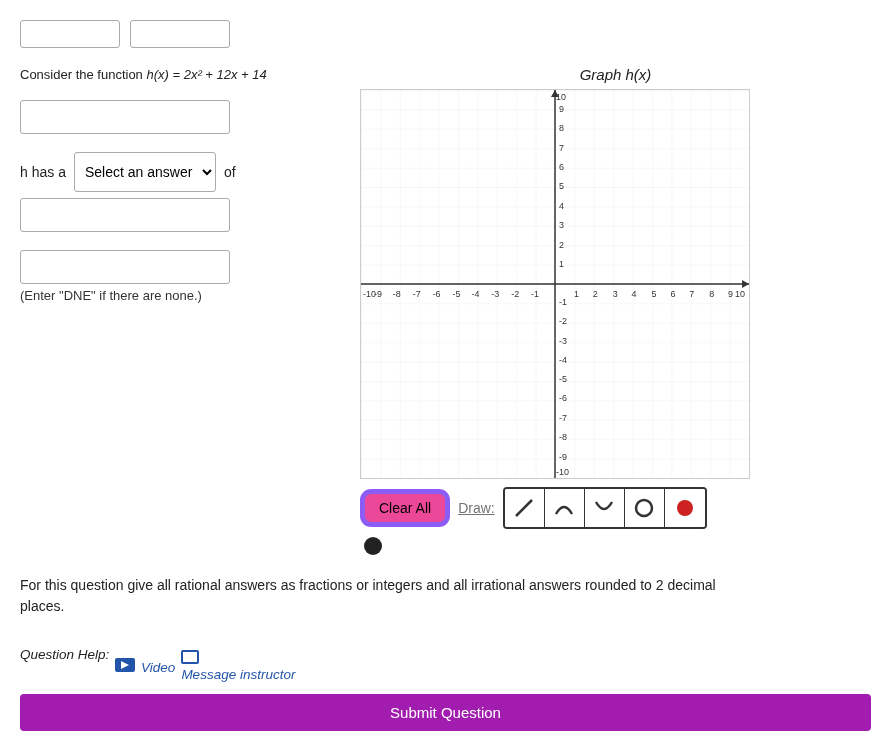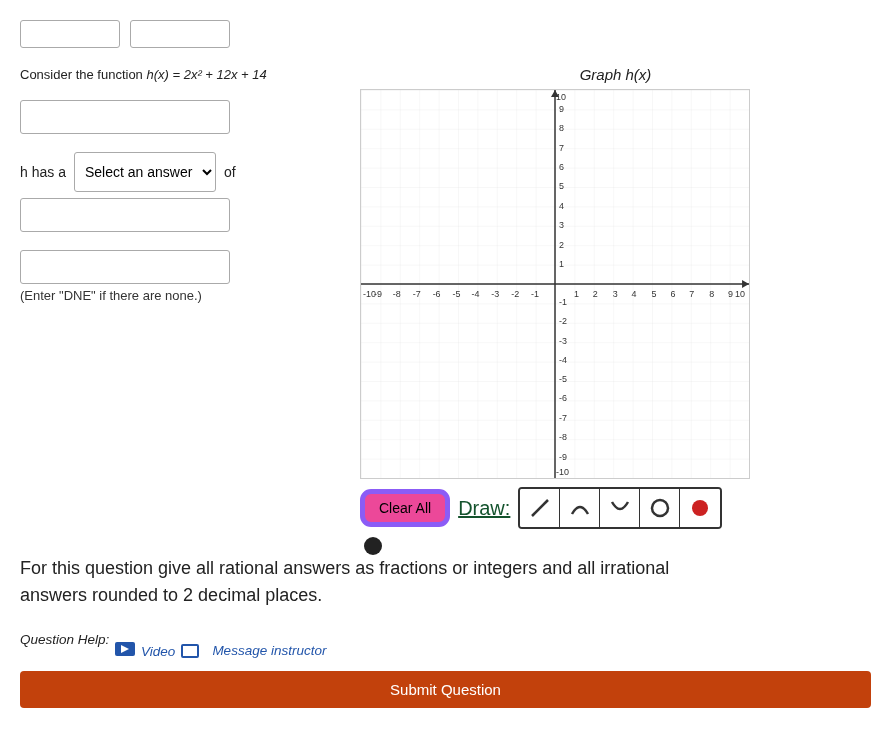--- a/index.html
+++ b/index.html
@@ -109,22 +109,22 @@
     }
     .clear-all-btn {
       background: #ec4899;
       border: 5px solid #8b5cf6;
       border-radius: 11px;
       padding: 6px 14px;
       font-size: 14px;
       cursor: pointer;
     }
     .draw-label {
-      font-size: 20px;
-      color: #14532d;
+      font-size: 14px;
+      color: #737373;
       text-decoration: underline;
     }
     .draw-tools {
       display: flex;
       border: 2px solid #333;
       border-radius: 4px;
       overflow: hidden;
     }
     .draw-tool {
       width: 40px;
@@ -146,21 +146,22 @@
       margin-top: 8px;
     }
     .black-dot {
       width: 18px;
       height: 18px;
       border-radius: 50%;
       background: #222;
       margin-left: 4px;
     }
     .instructions {
-      font-size: 18px;
+      font-size: 14px;
+      margin-top: 20px;
       line-height: 1.5;
       max-width: 700px;
     }
     .question-help {
       font-size: 13.5px;
       margin-top: 10px;
       display: flex;
       align-items: center;
       gap: 6px;
       font-style: italic;
@@ -191,21 +192,21 @@
     .msg-icon {
       display: inline-block;
       width: 18px;
       height: 14px;
       border: 2px solid #2255aa;
       border-radius: 2px;
       position: relative;
       margin-right: 2px;
     }
     .submit-btn {
-      background: #c2410c;
+      background: #a21caf;
       color: white;
       border: none;
       border-radius: 4px;
       padding: 10px 4px;
       font-size: 15px;
       cursor: pointer;
       margin-top: 12px;
     }
     .content-wrapper {
       display: flex;
@@ -363,20 +364,20 @@
   </div>
 
   <div class="instructions">For this question give all rational answers as fractions or integers and all irrational answers rounded to 2 decimal places.</div>
 
   <div class="question-help">
     <span>Question Help:</span>
     <a href="#">
       <span class="video-icon"></span>
       <span>Video</span>
     </a>
-    <a href="#" style="display:flex;align-items:center;gap:11px;">
+    <a href="#" style="display:flex;gap:3px;flex-direction:column;">
       <span class="msg-icon"></span>
       <span>Message instructor</span>
     </a>
   </div>
 
   <button class="submit-btn">Submit Question</button>
 </div>
 
 </body></html>

